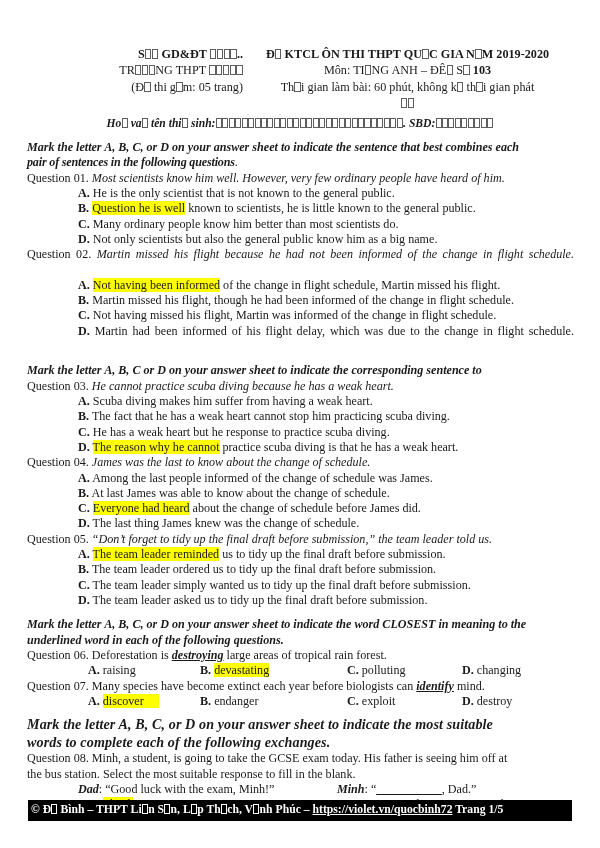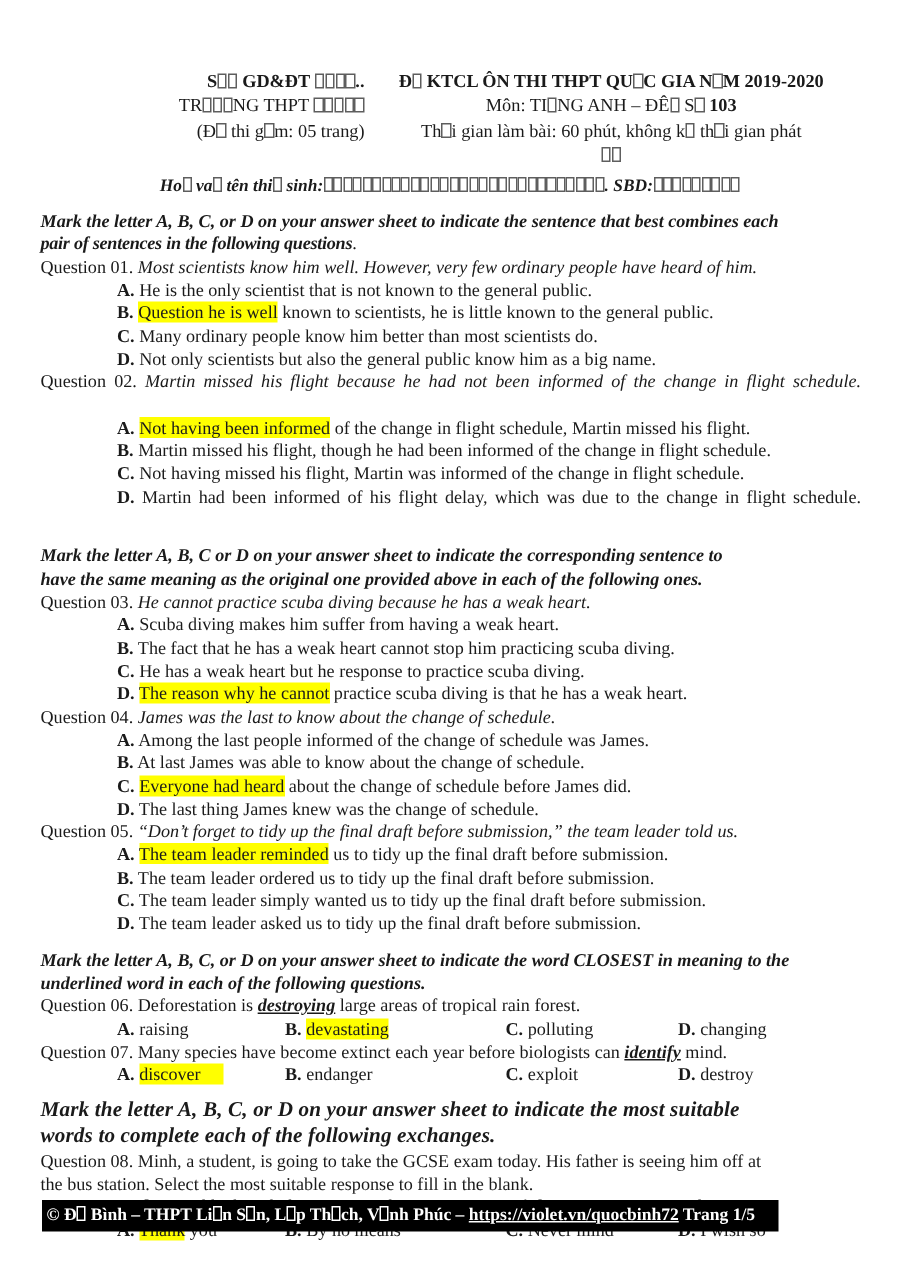--- a/index.html
+++ b/index.html
@@ -127,41 +127,41 @@
   .bi { font-weight: bold; font-style: italic; }
   .biu { font-weight: bold; font-style: italic; text-decoration: underline; }
 
   
   .opt-row {
     display: flex;
     padding-left: 51px;
     line-height: 15.3px;
   }
   .opt-col { flex: 0 0 auto; }
-  .opt-col.c1 { width: 112px; }
+  .opt-col.c1 { width: 112px; margin-left: 10px; }
   .opt-col.c2 { width: 147px; }
   .opt-col.c3 { width: 115px; }
   .opt-col.c4 { width: 110px; }
 
   
   .dlg-row {
     display: flex;
     padding-left: 51px;
     line-height: 15.3px;
   }
   .dlg-col1 { width: 259px; }
   .dlg-col2 { width: 220px; }
   .blank-fill { text-decoration: underline; letter-spacing: 0.5px; }
 
   
   .footer {
     position: absolute;
     left: 28px;
     top: 800px;
-    width: 491px;
+    width: 544px;
     background: #000000;
     color: #ffffff;
     font-weight: bold;
     font-size: 11.7px;
     line-height: 16.2px;
     padding: 2px 3px 3px 3px;
     box-sizing: border-box;
   }
   .footer .tofu { border-color: #ffffff; background: #000; }
   .footer a, .footer .link {
@@ -206,21 +206,20 @@
     <div class="qline just"><span>Question 02.</span> <span class="q-stem">Martin missed his flight because he had not been informed of the change in flight schedule.</span></div>
     <div class="opt"><span class="opt-letter">A.</span> <span class="hl">Not having been informed</span><span> of the change in flight schedule, Martin missed his flight.</span></div>
     <div class="opt"><span class="opt-letter">B.</span> <span>Martin missed his flight, though he had been informed of the change in flight schedule.</span></div>
     <div class="opt"><span class="opt-letter">C.</span> <span>Not having missed his flight, Martin was informed of the change in flight schedule.</span></div>
     <div class="opt just"><span class="opt-letter">D.</span> <span>Martin had been informed of his flight delay, which was due to the change in flight schedule.</span></div>
 
     <div class="instr-gap"></div>
 
     <div class="instr">
       <div class="instr just">Mark the letter A, B, C or D on your answer sheet to indicate the corresponding sentence to</div>
-      <div>have the same meaning as the original one provided above in each of the following ones.</div>
     </div>
 
     <div class="qline"><span>Question 03.</span> <span class="q-stem">He cannot practice scuba diving because he has a weak heart.</span></div>
     <div class="opt"><span class="opt-letter">A.</span> <span>Scuba diving makes him suffer from having a weak heart.</span></div>
     <div class="opt"><span class="opt-letter">B.</span> <span>The fact that he has a weak heart cannot stop him practicing scuba diving.</span></div>
     <div class="opt"><span class="opt-letter">C.</span> <span>He has a weak heart but he response to practice scuba diving.</span></div>
     <div class="opt"><span class="opt-letter">D.</span> <span class="hl">The reason why he cannot</span><span> practice scuba diving is that he has a weak heart.</span></div>
 
     <div class="qline"><span>Question 04.</span> <span class="q-stem">James was the last to know about the change of schedule.</span></div>
     <div class="opt"><span class="opt-letter">A.</span> <span>Among the last people informed of the change of schedule was James.</span></div>

